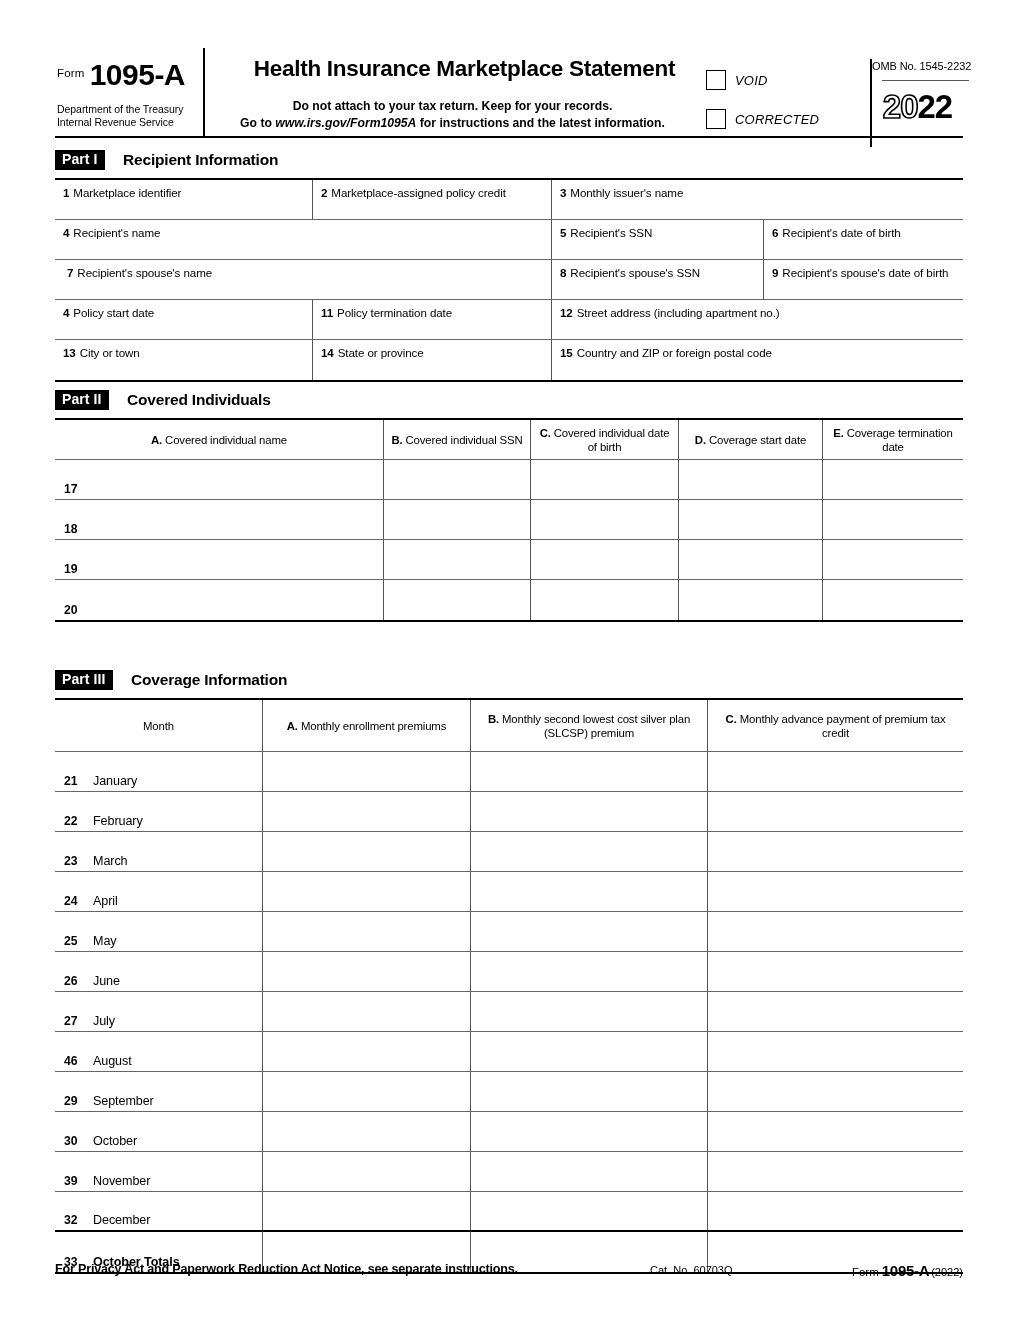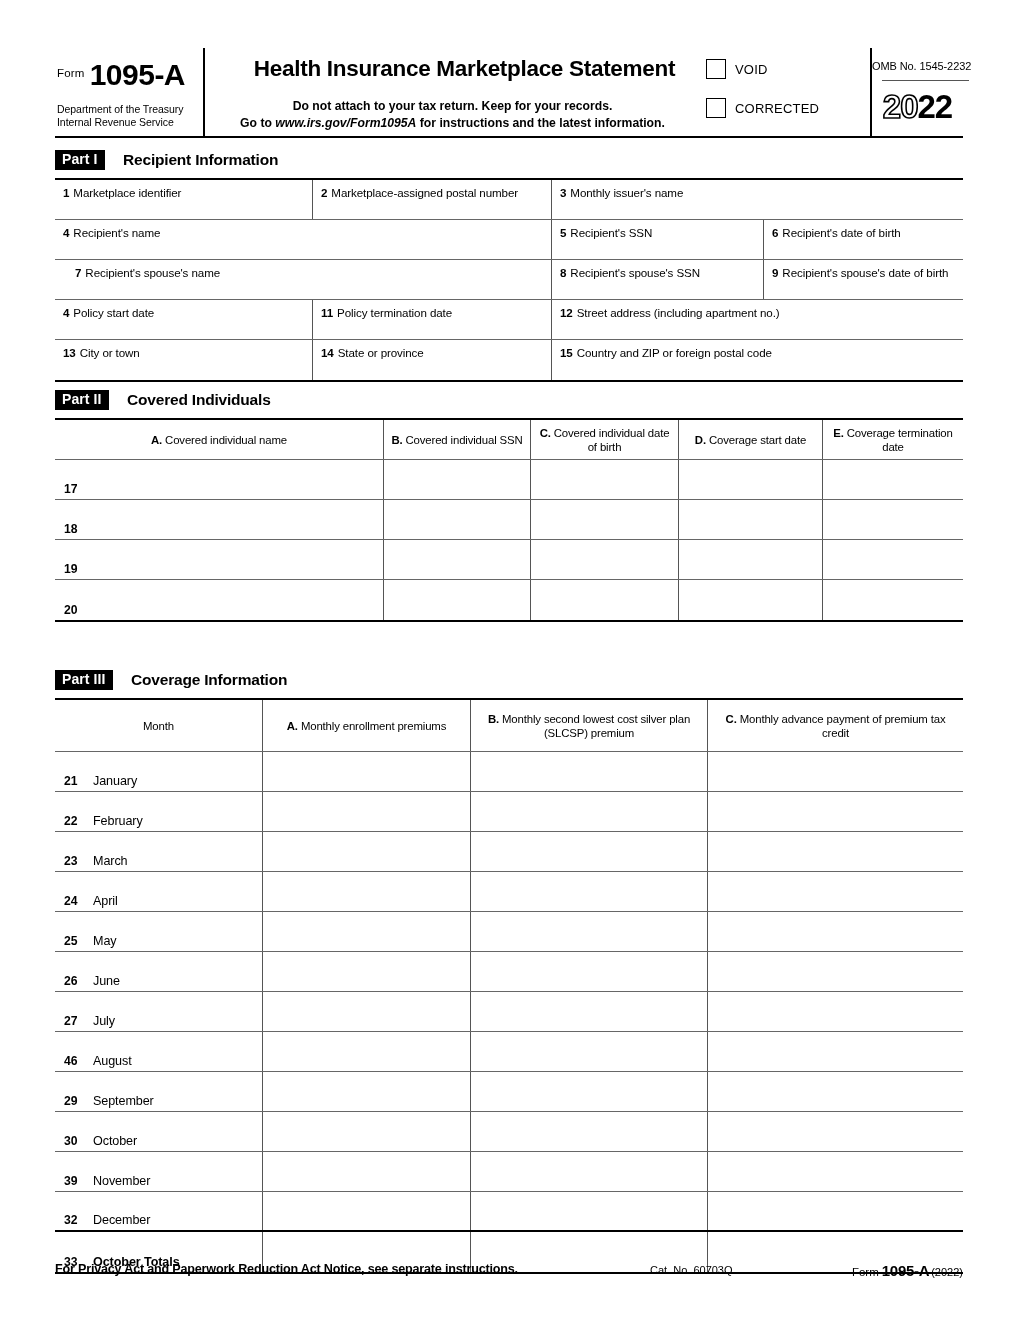--- a/index.html
+++ b/index.html
@@ -95,25 +95,26 @@
     left: 0; right: 0;
     top: 68px;
     text-align: center;
     font-size: 12.2px;
     font-weight: bold;
   }
   .sub2 i { font-style: italic; }
 
   .hdr-checks {
     position: absolute;
-    left: 645px; top: 0;
+    left: 645px; top: 11px;
     width: 172px;
     height: 88px;
     border-right: 2px solid #000;
     box-sizing: border-box;
+    font-style: italic;
   }
   .chk-row {
     position: absolute;
     left: 6px;
     display: flex;
     align-items: center;
     gap: 9px;
   }
   .chk-row.r1 { top: 11px; }
   .chk-row.r2 { top: 50px; }
@@ -340,41 +341,41 @@
     <span class="part-title">Recipient Information</span>
   </div>
 
   <div class="grid" style="top:178px">
 
     <div class="grow" style="height:40px">
       <div class="gcell" style="left:0;width:257px">
         <div class="cap"><b>1</b><span>Marketplace identifier</span></div>
       </div>
       <div class="gcell vline" style="left:257px;width:239px">
-        <div class="cap"><b>2</b><span>Marketplace-assigned postal number</span></div>
+        <div class="cap"><b>2</b><span>Marketplace-assigned policy credit</span></div>
       </div>
       <div class="gcell vline" style="left:496px;right:0">
         <div class="cap"><b>3</b><span>Monthly issuer's name</span></div>
       </div>
     </div>
 
     <div class="grow" style="height:40px">
       <div class="gcell" style="left:0;width:496px">
         <div class="cap"><b>4</b><span>Recipient's name</span></div>
       </div>
       <div class="gcell vline" style="left:496px;width:212px">
         <div class="cap"><b>5</b><span>Recipient's SSN</span></div>
       </div>
       <div class="gcell vline" style="left:708px;right:0">
         <div class="cap"><b>6</b><span>Recipient's date of birth</span></div>
       </div>
     </div>
 
     <div class="grow" style="height:40px">
-      <div class="gcell" style="left:12px;width:496px">
+      <div class="gcell" style="left:4px;width:496px">
         <div class="cap"><b>7</b><span>Recipient's spouse's name</span></div>
       </div>
       <div class="gcell vline" style="left:496px;width:212px">
         <div class="cap"><b>8</b><span>Recipient's spouse's SSN</span></div>
       </div>
       <div class="gcell vline" style="left:708px;right:0">
         <div class="cap"><b>9</b><span>Recipient's spouse's date of birth</span></div>
       </div>
     </div>
 

